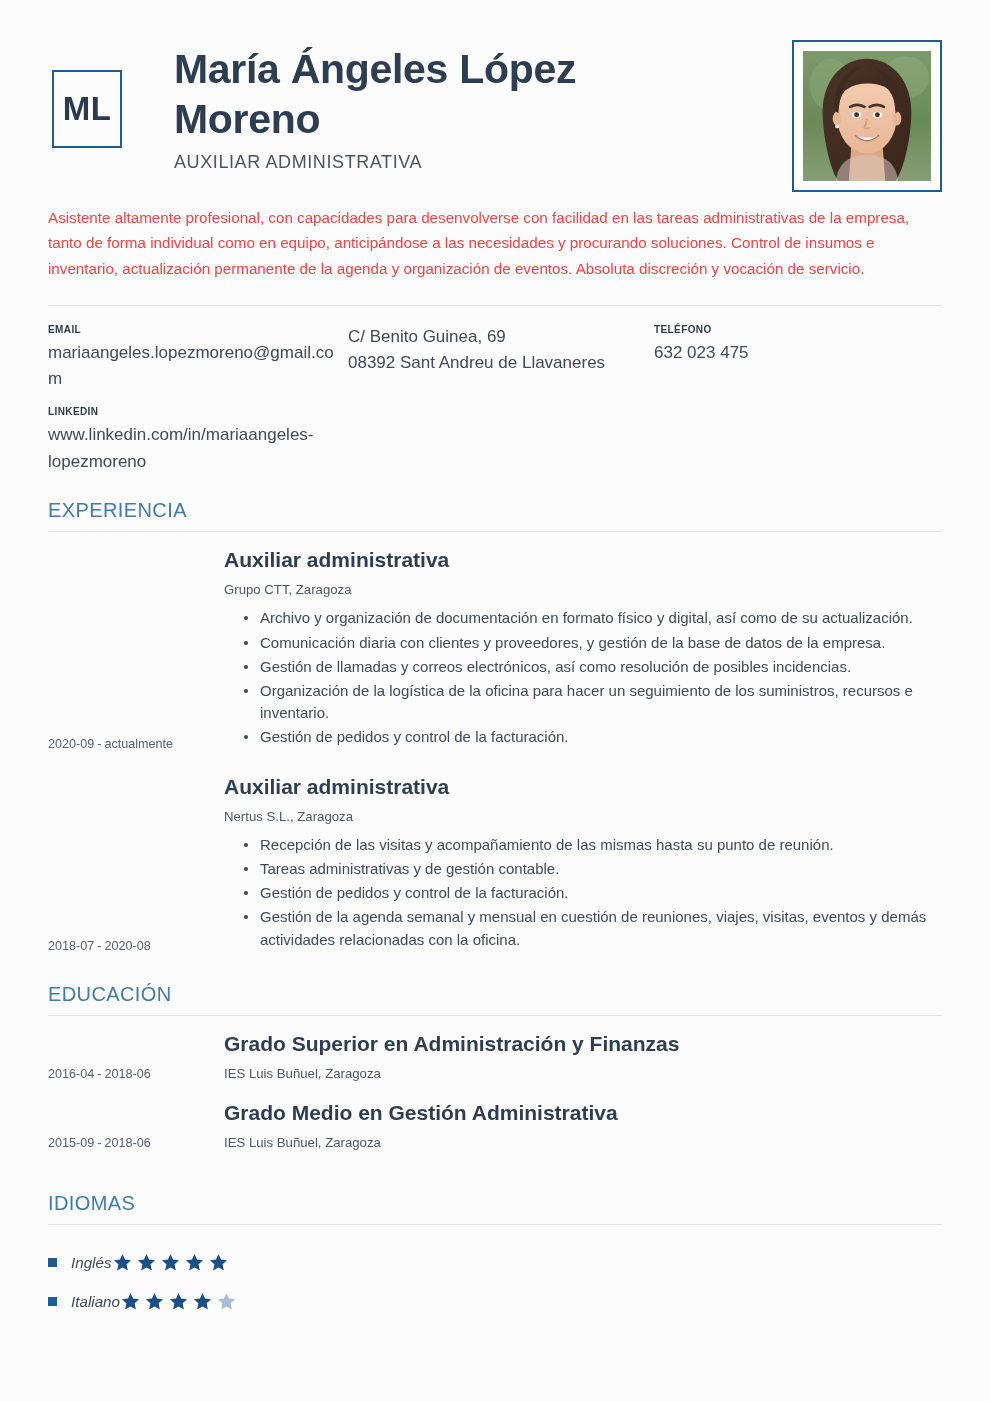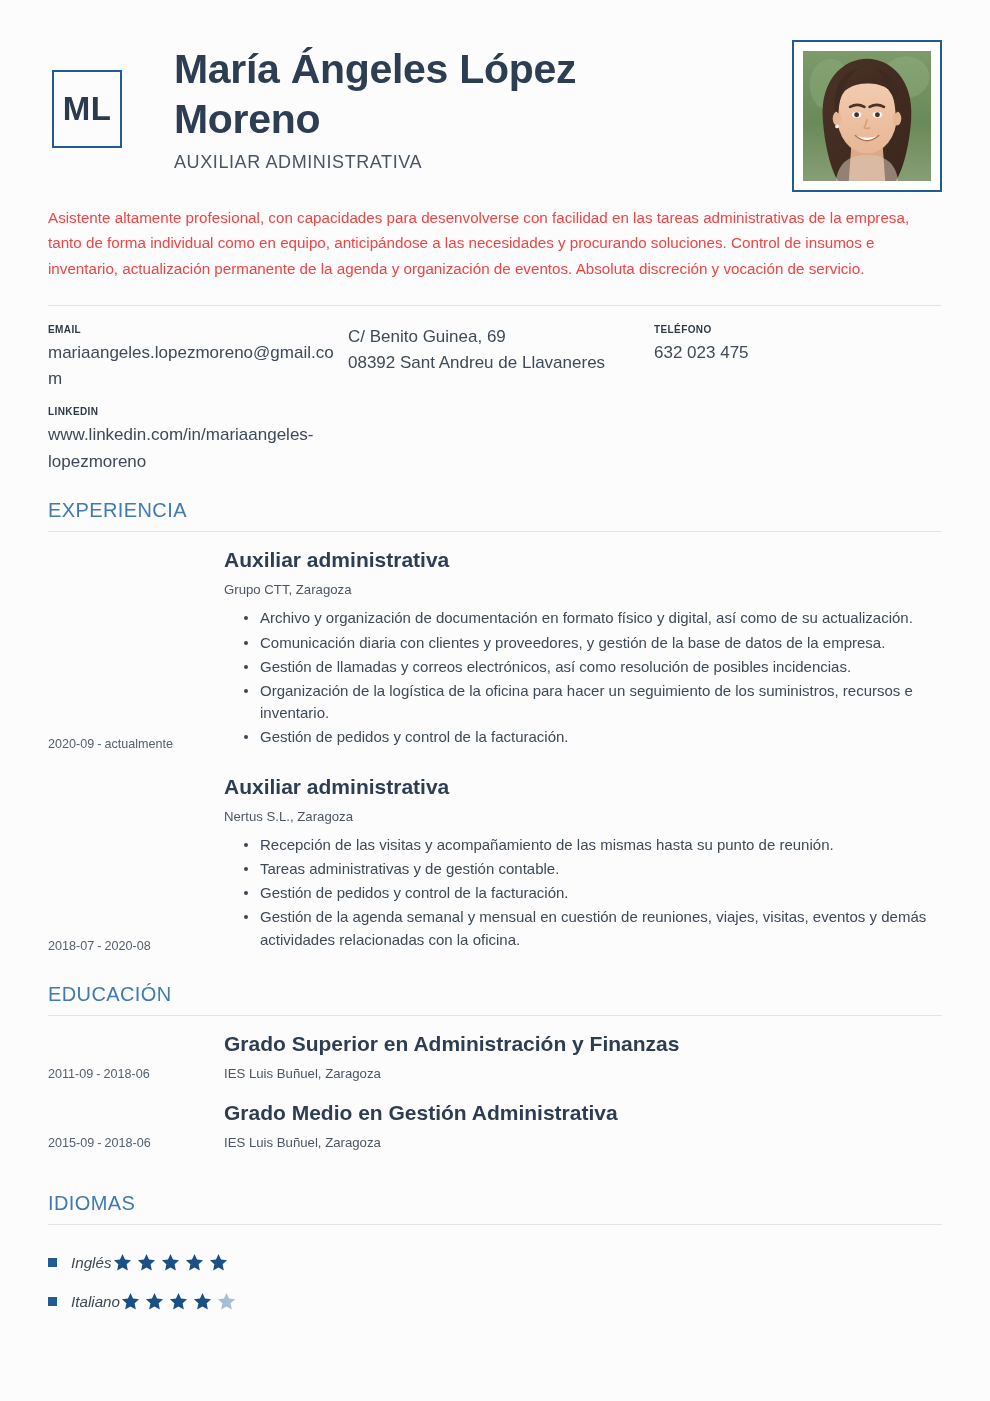--- a/index.html
+++ b/index.html
@@ -365,21 +365,21 @@
           </div>
         </div>
       </div>
   </div>
 
   <div class="section">
     <div class="section-title">EDUCACIÓN</div>
     <div class="section-rule"></div>
     <div class="entries" id="education-entries">
         <div class="entry edu-entry">
-          <div class="entry-dates"><span>2011-09</span><span class="dash">-</span><span>2018-06</span></div>
+          <div class="entry-dates"><span>2016-04</span><span class="dash">-</span><span>2018-06</span></div>
           <div class="entry-body">
             <div class="entry-heading">Grado Superior en Administración y Finanzas</div>
             <div class="entry-org">IES Luis Buñuel, Zaragoza</div>
           </div>
         </div>
         <div class="entry edu-entry">
           <div class="entry-dates"><span>2015-09</span><span class="dash">-</span><span>2018-06</span></div>
           <div class="entry-body">
             <div class="entry-heading">Grado Medio en Gestión Administrativa</div>
             <div class="entry-org">IES Luis Buñuel, Zaragoza</div>

